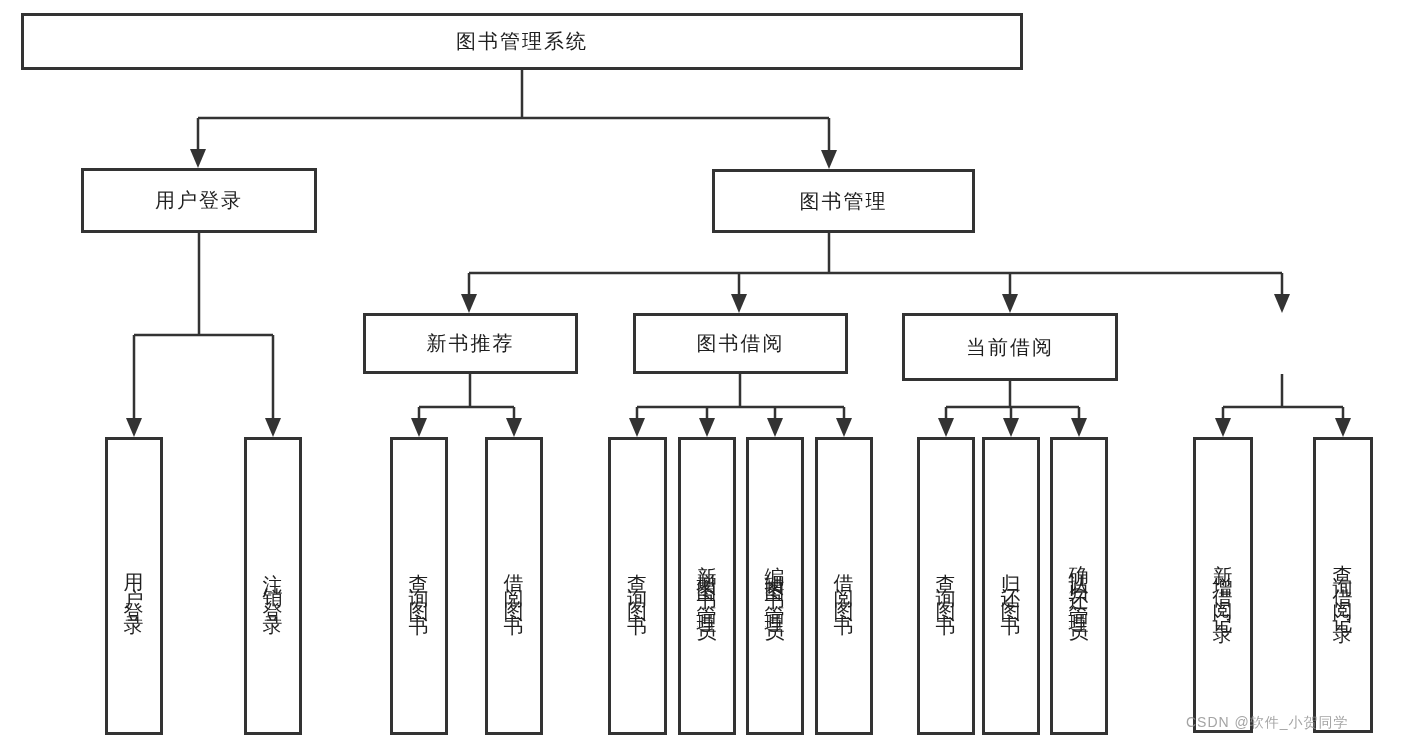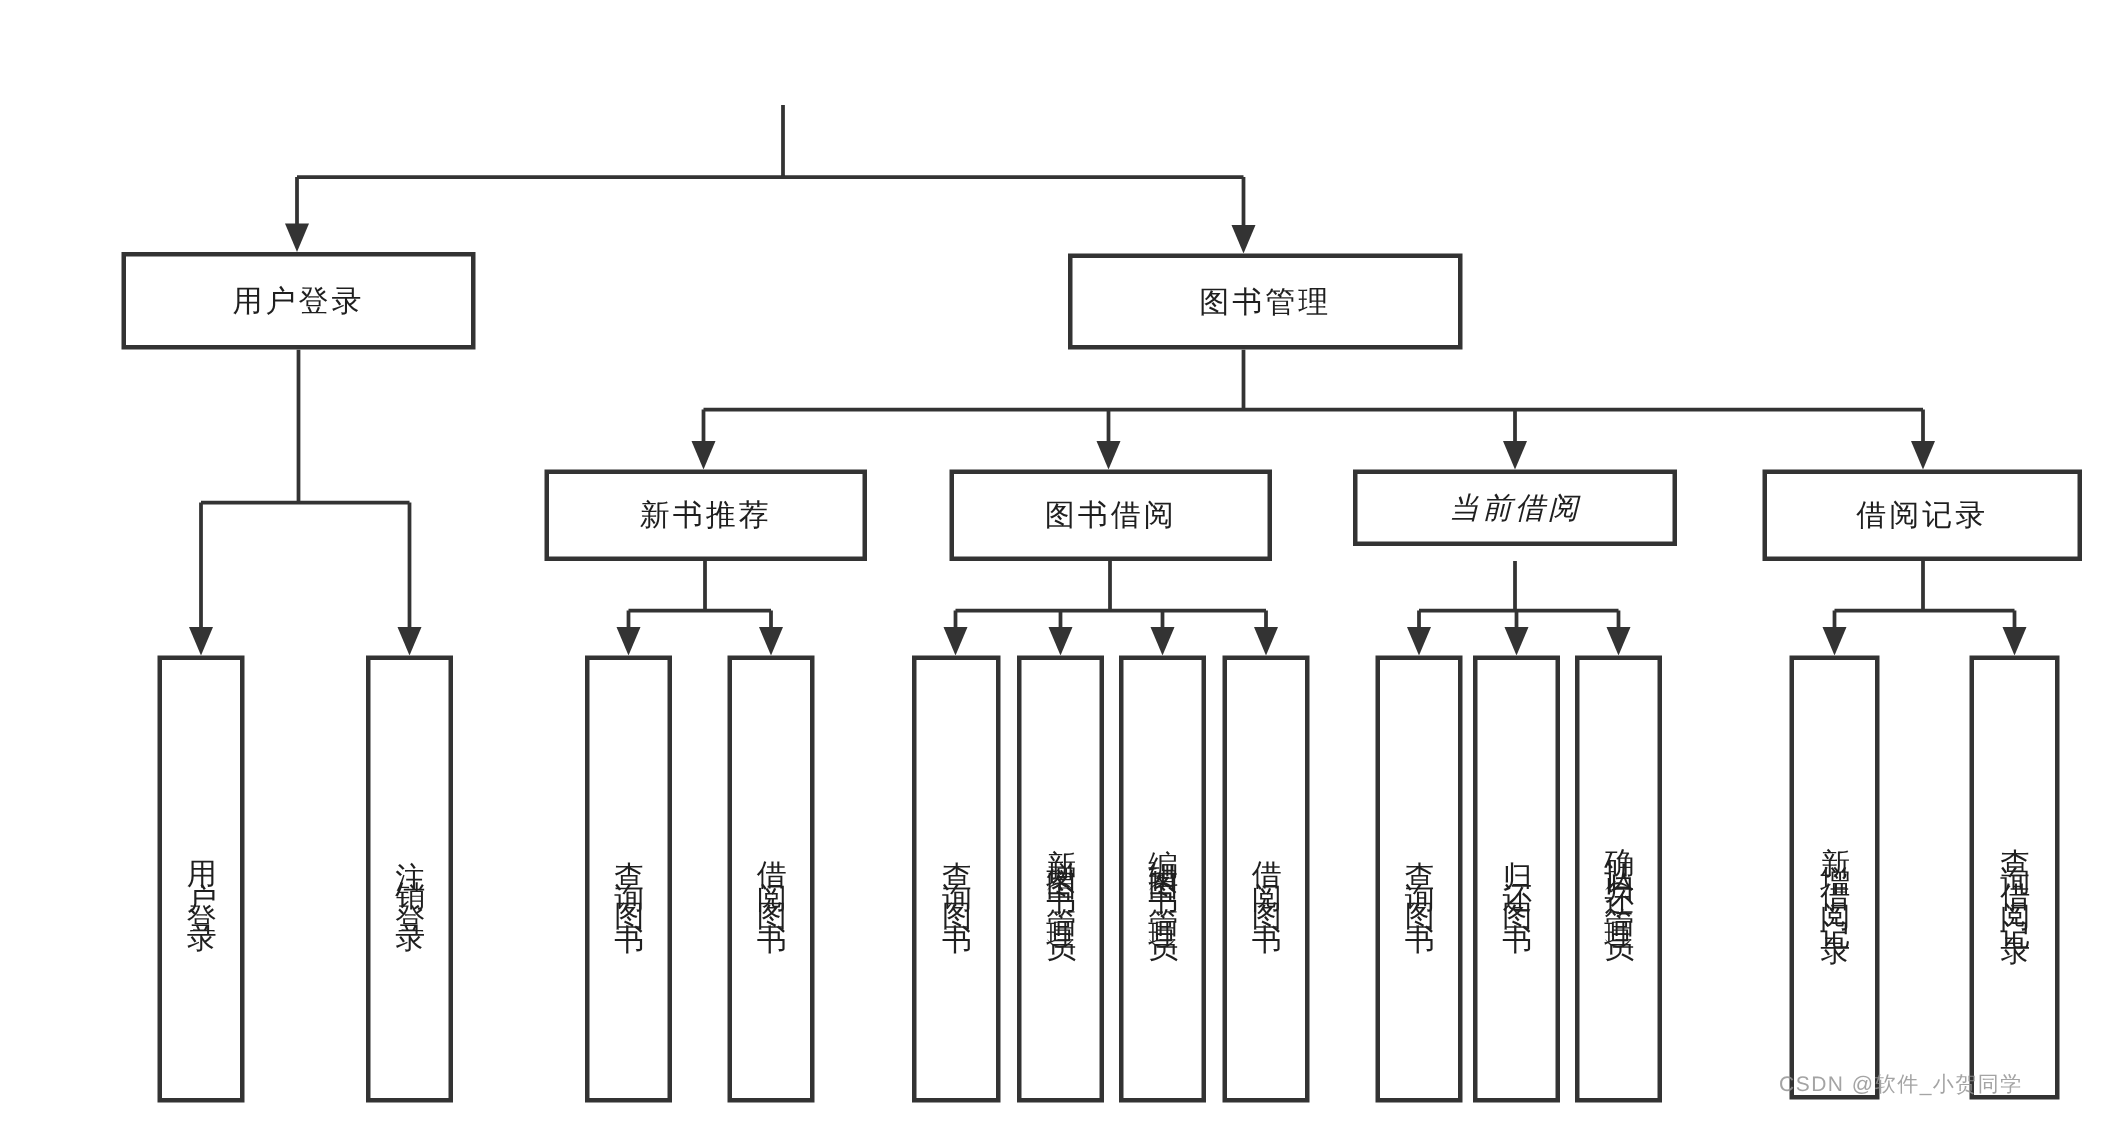--- a/index.html
+++ b/index.html
@@ -63,39 +63,39 @@
       <polygon points="767,418 783,418 775,437"></polygon>
       <polygon points="836,418 852,418 844,437"></polygon>
       <polygon points="938,418 954,418 946,437"></polygon>
       <polygon points="1003,418 1019,418 1011,437"></polygon>
       <polygon points="1071,418 1087,418 1079,437"></polygon>
       <polygon points="1215,418 1231,418 1223,437"></polygon>
       <polygon points="1335,418 1351,418 1343,437"></polygon>
     </g>
   </svg>
 
+  <div class="node hbox" style="left:21px;top:13px;width:1002px;height:57px;">
+    <span>图书管理系统</span>
+  </div>
 
   <div class="node hbox" style="left:81px;top:168px;width:236px;height:65px;">
     <span>用户登录</span>
   </div>
   <div class="node hbox" style="left:712px;top:169px;width:263px;height:64px;">
     <span>图书管理</span>
   </div>
 
   <div class="node hbox" style="left:363px;top:313px;width:215px;height:61px;">
     <span>新书推荐</span>
   </div>
   <div class="node hbox" style="left:633px;top:313px;width:215px;height:61px;text-align:center;">
     <span>图书借阅</span>
   </div>
-  <div class="node hbox" style="left:902px;top:313px;width:216px;height:51px;font-style:italic;">
+  <div class="node hbox" style="left:902px;top:313px;width:216px;height:68px;">
     <span>当前借阅</span>
-  </div>
-  <div class="node hbox" style="left:1175px;top:313px;width:213px;height:61px;">
-    <span>借阅记录</span>
   </div>
 
   <div class="node vbox ls4" style="left:105px;top:437px;width:58px;height:298px;">
     <span>用户登录</span>
   </div>
   <div class="node vbox ls4" style="left:244px;top:437px;width:58px;height:298px;">
     <span>注销登录</span>
   </div>
 
   <div class="node vbox ls4" style="left:390px;top:437px;width:58px;height:298px;">

